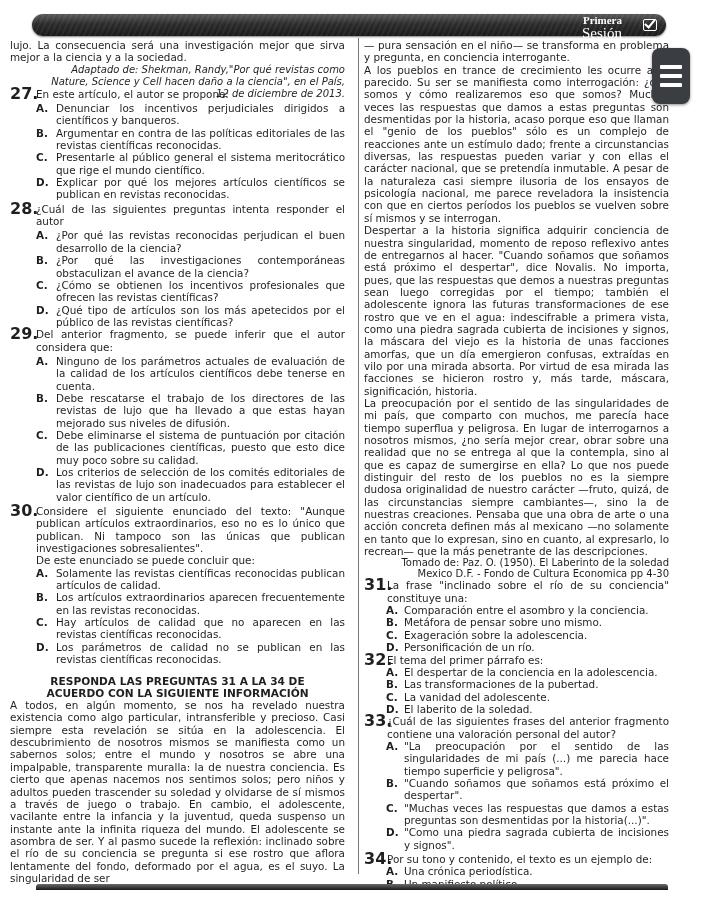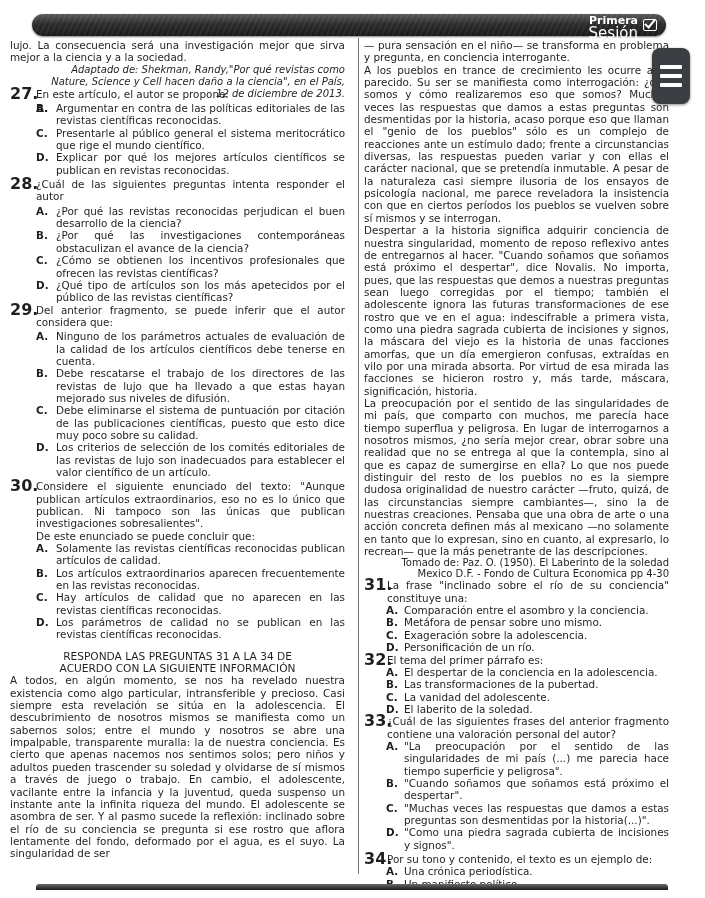--- a/index.html
+++ b/index.html
@@ -9,21 +9,21 @@
   .top-bar {
     position: absolute; left: 32px; top: 14px; width: 634px; height: 22px;
     background: linear-gradient(180deg, #5a5a5a 0%, #2c2c2c 45%, #1a1a1a 100%);
     border-radius: 11px;
     box-shadow: 0 1px 2px rgba(0,0,0,0.5);
   }
   .top-bar::before {
     content: ""; position: absolute; inset: 0; border-radius: 11px;
     background: repeating-linear-gradient(115deg, rgba(255,255,255,0.05) 0 2px, rgba(0,0,0,0) 2px 5px);
   }
-  .session-label { position: absolute; right: 28px; top: 0px; text-align: right; color: #fff; line-height: 1; }
+  .session-label { position: absolute; right: 44px; top: 0px; text-align: right; color: #fff; line-height: 1; font-family: Liberation Serif, serif; }
   .session-label .s1 { font-size: 11px; font-weight: bold; display: block; margin-top: 1px; }
   .session-label .s2 { font-size: 15px; display: block; margin-top: 0px; }
   .check-box { position: absolute; right: 9px; top: 5px; width: 14px; height: 12px; border: 1.5px solid #fff; border-radius: 2px; }
   .check-box::after { content: ""; position: absolute; left: 3px; top: -3px; width: 4px; height: 9px; border: solid #fff; border-width: 0 2.5px 2.5px 0; transform: rotate(40deg); }
 
   .divider { position: absolute; left: 358px; top: 38px; width: 1px; height: 836px; background: #777; }
 
   .bottom-bar {
     position: absolute; left: 36px; top: 884px; width: 632px; height: 6px;
     background: linear-gradient(180deg, #6a6a6a 0%, #1a1a1a 100%);
@@ -41,21 +41,21 @@
   .q { position: relative; padding-left: 26px; }
   .q .qnum { position: absolute; left: 0; top: 0; font-weight: bold; font-size: 16px; }
   .q .qtext { text-align: justify; text-align-last: left; }
   .opt { position: relative; padding-left: 46px; }
   .opt .olet { position: absolute; left: 26px; top: 0; font-weight: bold; font-size: 10.4px; }
   .opt .otext { display: block; text-align: justify; text-align-last: left; }
   .col-right .q { padding-left: 23px; }
   .col-right .opt { padding-left: 40px; }
   .col-right .opt .olet { left: 22px; }
 
-  .heading { text-align: center; font-weight: normal; font-size: 10.6px; line-height: 12.3px; margin-top: 9px; }
+  .heading { text-align: center; font-weight: bold; font-size: 10.6px; line-height: 12.3px; margin-top: 9px; }
 
   .menu-fab {
     position: absolute; left: 652px; top: 48px; width: 38px; height: 56px;
     background: #3a3d42; border-radius: 8px;
     box-shadow: 0 1px 3px rgba(0,0,0,0.45);
   }
   .menu-fab span { position: absolute; left: 8px; width: 22px; height: 4px; background: #fff; border-radius: 1px; }
   .menu-fab span:nth-child(1) { top: 17px; }
   .menu-fab span:nth-child(2) { top: 26px; }
   .menu-fab span:nth-child(3) { top: 35px; }
@@ -79,20 +79,21 @@
 <div class="col col-left">
   <p class="p">lujo. La consecuencia será una investigación mejor que sirva mejor a la ciencia y a la sociedad.</p>
   <p class="cite" style="padding-left:40px;">Adaptado de: Shekman, Randy,"Por qué revistas como Nature, Science y Cell hacen daño a la ciencia", en el País, 12 de diciembre de 2013.</p>
 
   <div class="q" style="margin-top:-12px;">
     <span class="qnum">27.</span>
     <div class="qtext" style="width:200px;">En este artículo, el autor se propone:</div>
   </div>
   <div class="opt gap-s">
       <span class="olet">A.</span>
+      <span class="otext">Denunciar los incentivos perjudiciales dirigidos a científicos y banqueros.</span>
     </div>
   <div class="opt">
       <span class="olet">B.</span>
       <span class="otext">Argumentar en contra de las políticas editoriales de las revistas científicas reconocidas.</span>
     </div>
   <div class="opt">
       <span class="olet">C.</span>
       <span class="otext">Presentarle al público general el sistema meritocrático que rige el mundo científico.</span>
     </div>
   <div class="opt">

